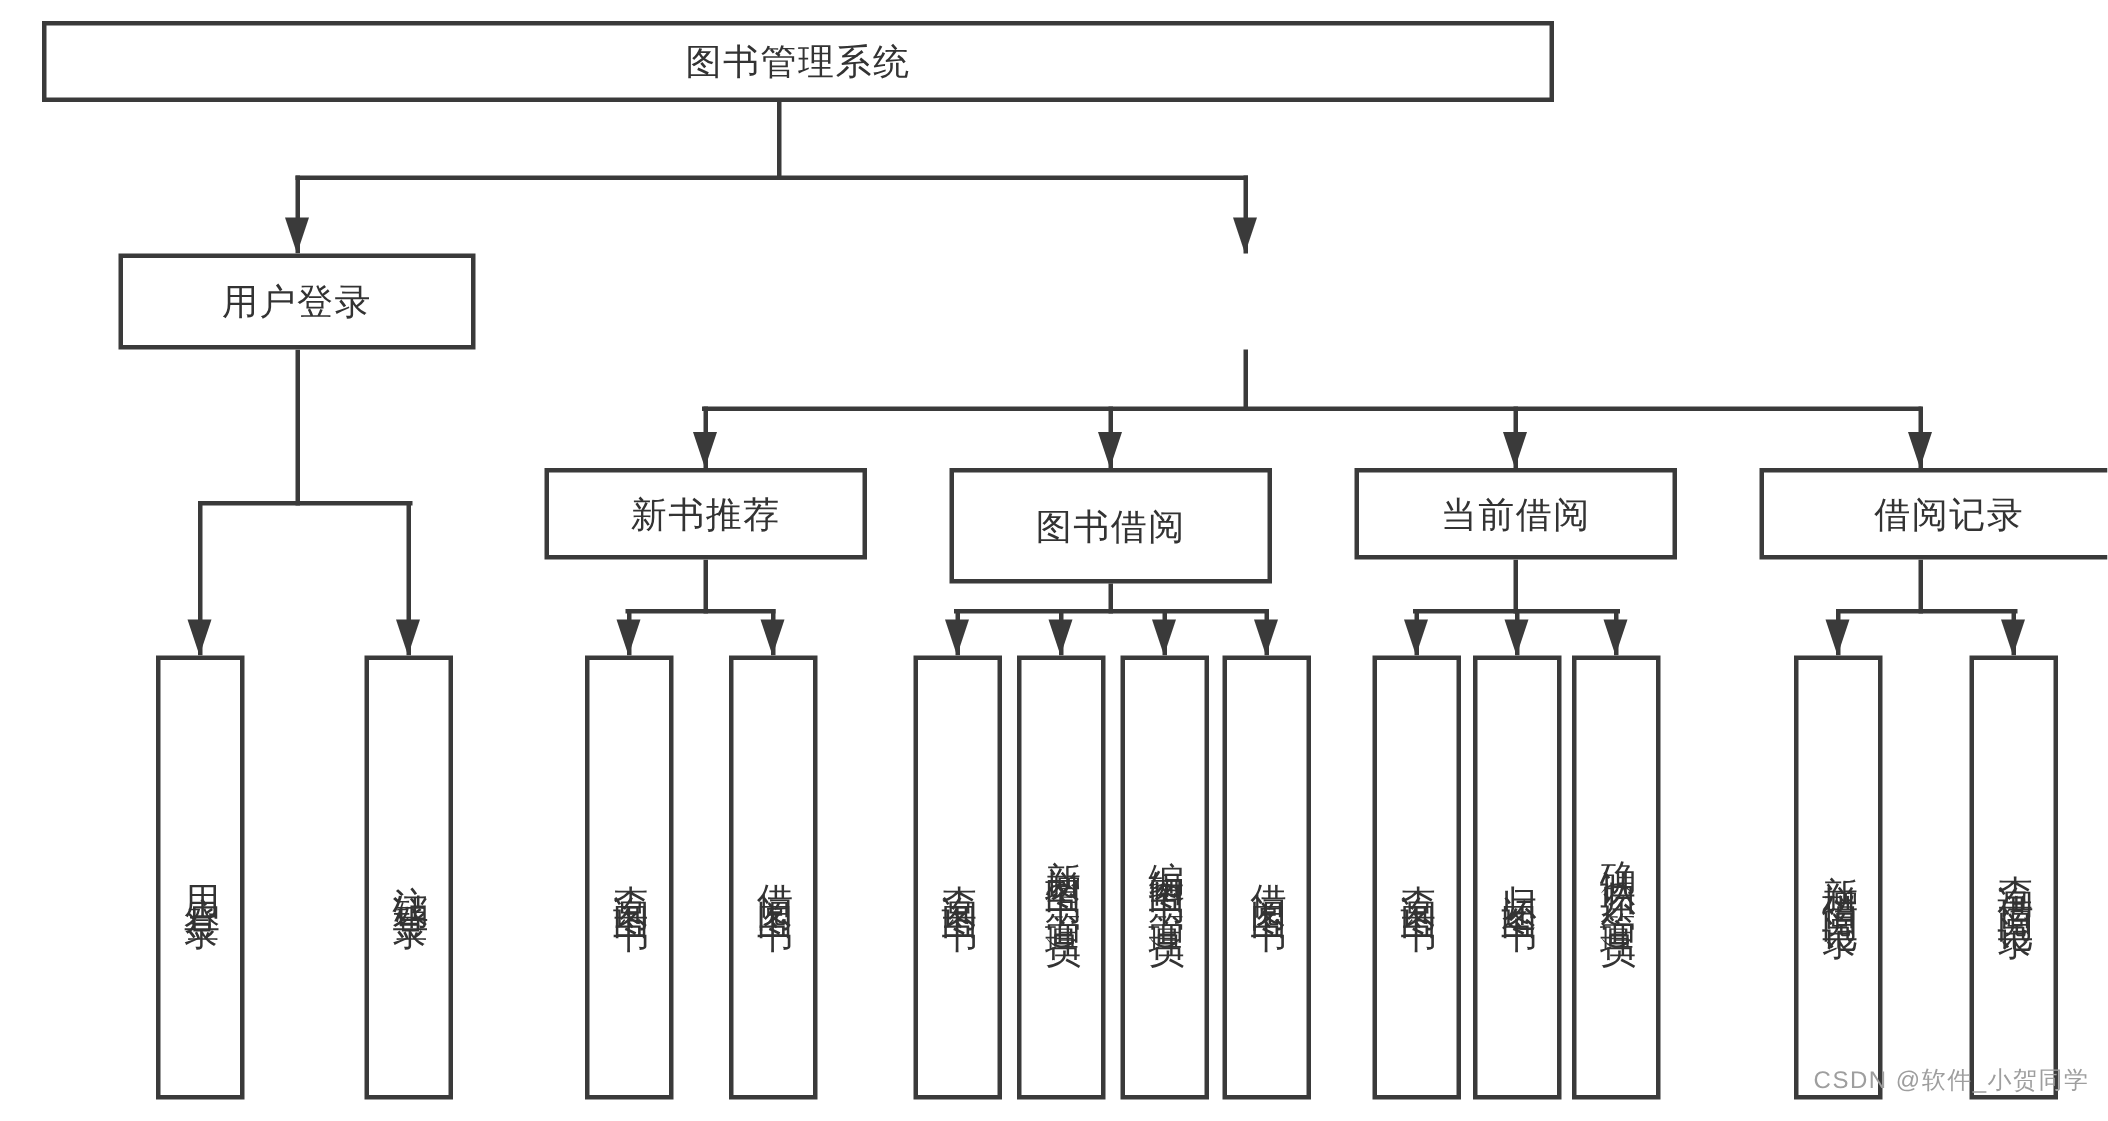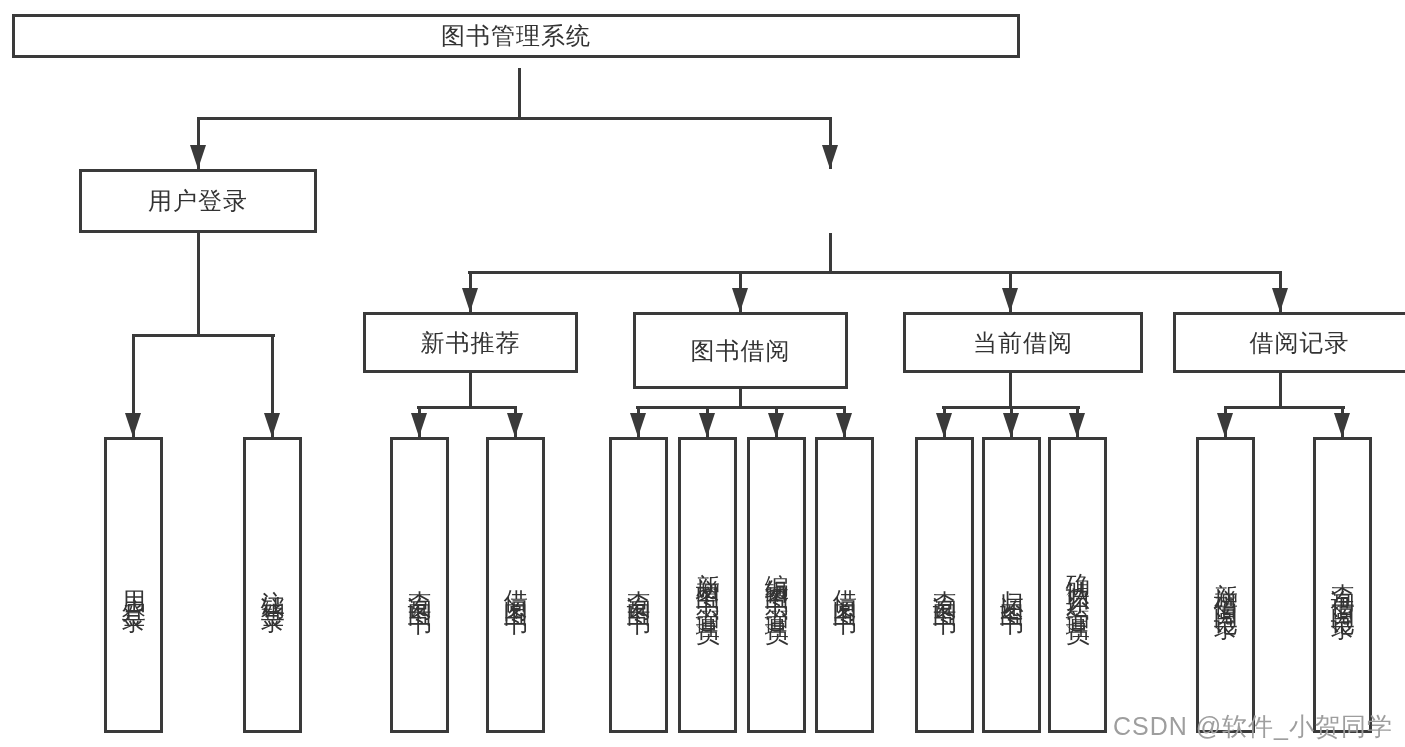--- a/index.html
+++ b/index.html
@@ -37,47 +37,47 @@
   .cl{position:absolute;background:var(--line);z-index:1;}
   .arrow{
     position:absolute;width:0;height:0;z-index:1;
     border-left:8px solid transparent;
     border-right:8px solid transparent;
     border-top:24px solid var(--line);
   }
   .watermark{
     position:absolute;
     right:12px;top:710px;
-    font-size:25px;
+    font-size:16px;
     color:var(--wm);
     letter-spacing:1px;
     z-index:5;
     white-space:nowrap;
   }
 </style>
 </head>
 <body>
 
 <div class="canvas">
 
-  <div class="box" style="left:12px;top:14px;width:1008px;height:44px;">
+  <div class="box" style="left:28px;top:14px;width:1008px;height:54px;">
     <span class="h-label">图书管理系统</span>
   </div>
 
   <div class="box" style="left:79px;top:169px;width:238px;height:64px;">
     <span class="h-label">用户登录</span>
   </div>
 
   <div class="box" style="left:363px;top:312px;width:215px;height:61px;">
     <span class="h-label">新书推荐</span>
   </div>
   <div class="box" style="left:633px;top:312px;width:215px;height:77px;">
     <span class="h-label">图书借阅</span>
   </div>
-  <div class="box" style="left:903px;top:312px;width:240px;height:61px;">
+  <div class="box" style="left:903px;top:312px;width:215px;height:61px;">
     <span class="h-label">当前借阅</span>
   </div>
   <div class="box" style="left:1173px;top:312px;width:253px;height:61px;">
     <span class="h-label">借阅记录</span>
   </div>
 
   <div class="box" style="left:104px;top:437px;width:59px;height:296px;">
     <span class="vtext">用户登录</span>
   </div>
   <div class="box" style="left:243px;top:437px;width:59px;height:296px;">

